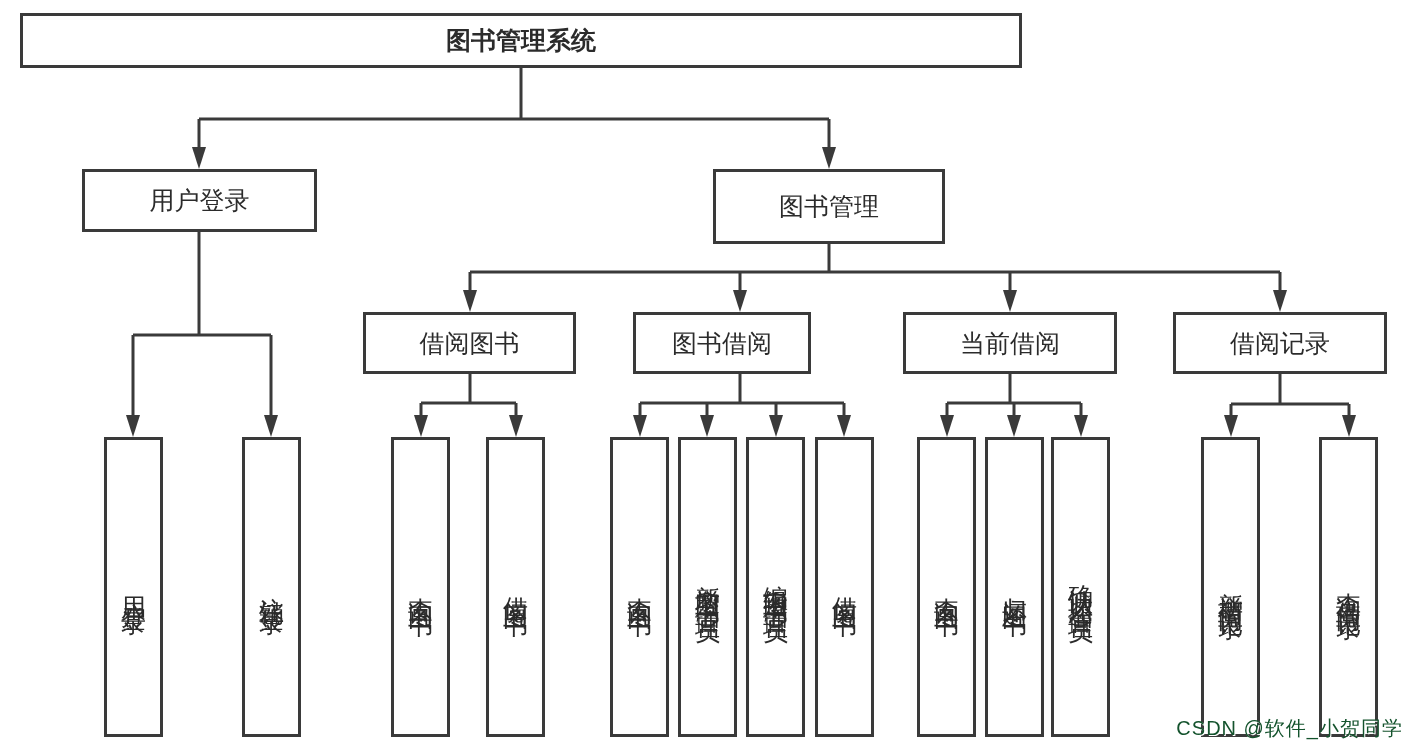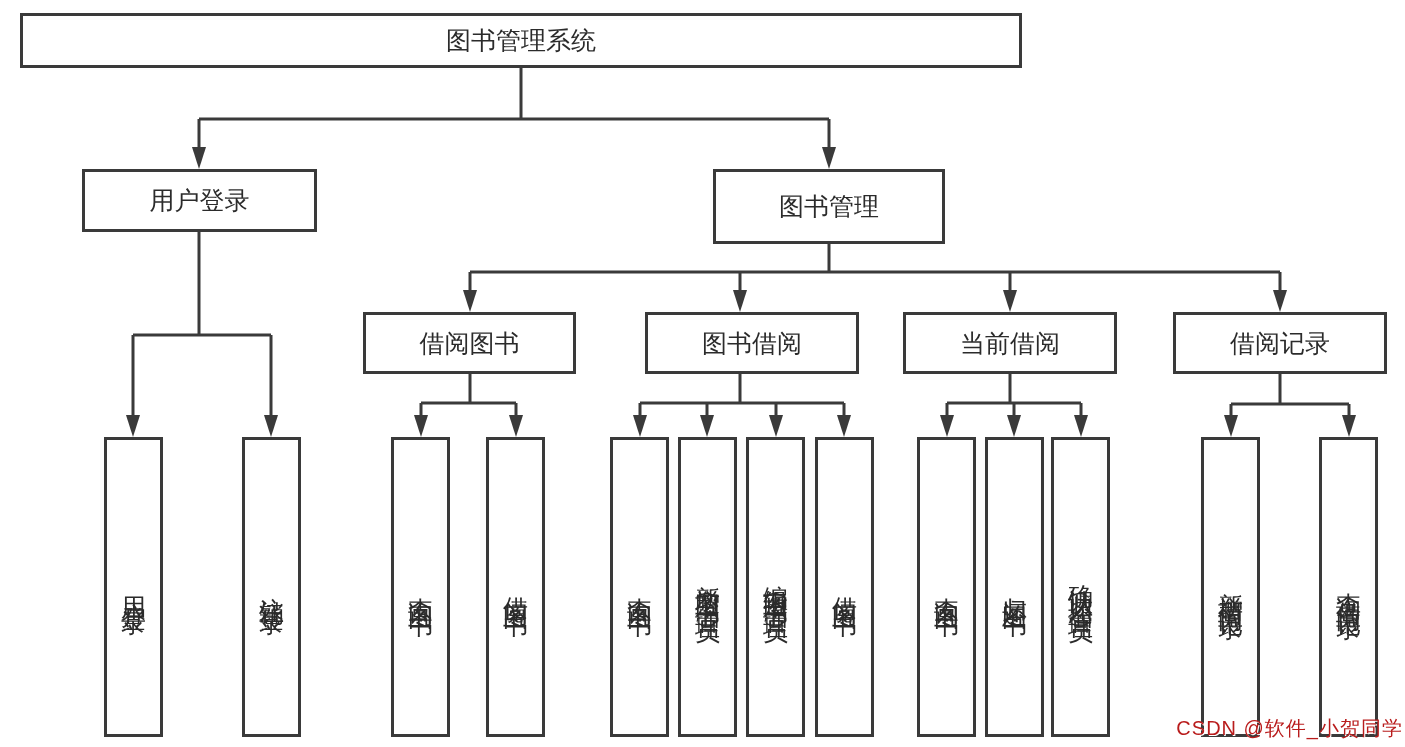--- a/index.html
+++ b/index.html
@@ -34,25 +34,25 @@
     text-align: center;
     white-space: nowrap;
   }
   .v {
     writing-mode: vertical-rl;
     text-orientation: mixed;
     letter-spacing: 5px;
     white-space: normal;
   }
   
-  #n-root            { left: 20px;   top: 13px;  width: 1002px; height: 55px; }
+  #n-root            { left: 20px;   top: 13px;  width: 1002px; height: 55px; font-weight: bold; }
   #n-user-login      { left: 82px;   top: 169px; width: 235px;  height: 63px; }
   #n-book-mgmt       { left: 713px;  top: 169px; width: 232px;  height: 75px; }
   #n-new-book-rec    { left: 363px;  top: 312px; width: 213px;  height: 62px; }
-  #n-book-borrow     { left: 633px;  top: 312px; width: 214px;  height: 62px; margin-left: 12px; }
+  #n-book-borrow     { left: 633px;  top: 312px; width: 178px;  height: 62px; }
   #n-current-borrow  { left: 903px;  top: 312px; width: 214px;  height: 62px; }
   #n-borrow-record   { left: 1173px; top: 312px; width: 214px;  height: 62px; }
   .leaf              { top: 437px; width: 59px; height: 300px; }
   #l-user-login      { left: 104px; }
   #l-logout          { left: 242px; }
   #l-nb-query        { left: 391px; }
   #l-nb-borrow       { left: 486px; }
   #l-bb-query        { left: 610px; }
   #l-bb-add          { left: 678px; }
   #l-bb-edit         { left: 746px; }
@@ -61,21 +61,21 @@
   #l-cb-return       { left: 985px; }
   #l-cb-confirm      { left: 1051px; }
   #l-br-add          { left: 1201px; }
   #l-br-query        { left: 1319px; }
   #watermark {
     position: absolute;
     top: 715px;
     right: 2px;
     font-size: 20px;
     letter-spacing: 1px;
-    color: #b91c1c;
+    color: #14532d;
     text-shadow: 1px 1px 0 #ffffff;
     z-index: 5;
   }
 </style>
 </head>
 <body>
 
 <div id="canvas">
 
   <svg id="wires" viewBox="0 0 1405 747" xmlns="http://www.w3.org/2000/svg">

